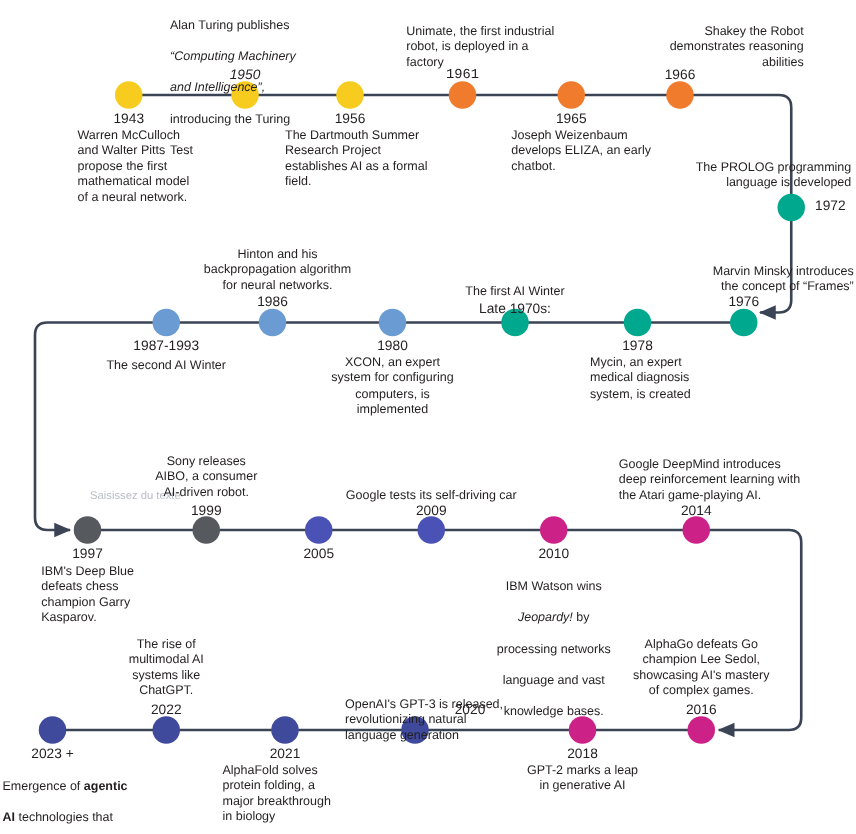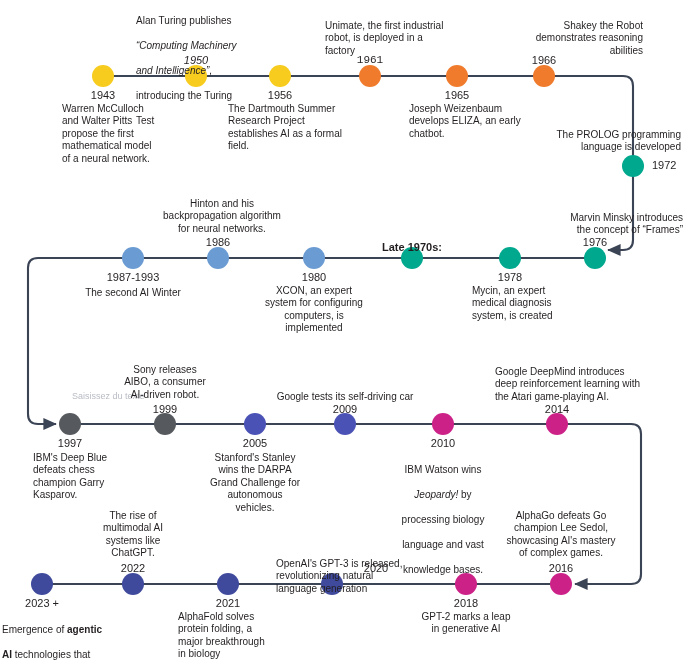--- a/index.html
+++ b/index.html
@@ -134,21 +134,22 @@
   <div class="cap" style="left:683px; top:212px; width:210px; text-align:right; transform:translateX(-100%);">Marvin Minsky introduces
 the concept of “Frames”</div>
 
   <div class="node" style="left:510px; top:258px; width:22px; height:22px; background:#00a88e;"></div>
   <div class="year" style="left:510px; top:271px;">1978</div>
   <div class="cap" style="left:472px; top:285px; width:122px; text-align:left; transform:none;">Mycin, an expert
 medical diagnosis
 system, is created</div>
 
   <div class="node" style="left:412px; top:258px; width:22px; height:22px; background:#00a88e;"></div>
-  <div class="year" style="left:412px; top:241px; font-weight:bold;">Late 1970s:</div>
+  <div class="cap" style="left:412px; top:228px; width:160px;">The first AI Winter</div>
+  <div class="year" style="left:412px; top:241px; font-weight:normal;">Late 1970s:</div>
 
   <div class="node" style="left:314px; top:258px; width:22px; height:22px; background:#6a9bd2;"></div>
   <div class="year" style="left:314px; top:271px;">1980</div>
   <div class="cap" style="left:314px; top:285px; width:140px;">XCON, an expert
 system for configuring
 computers, is
 implemented</div>
 
   <div class="node" style="left:218px; top:258px; width:22px; height:22px; background:#6a9bd2;"></div>
   <div class="year" style="left:218px; top:236px;">1986</div>
@@ -168,36 +169,31 @@
 Kasparov.</div>
 
   <div class="node" style="left:165px; top:424px; width:22px; height:22px; background:#565a5e;"></div>
   <div class="year" style="left:165px; top:403px;">1999</div>
   <div class="cap" style="left:165px; top:364px; width:140px;">Sony releases
 AIBO, a consumer
 AI-driven robot.</div>
 
   <div class="node" style="left:255px; top:424px; width:22px; height:22px; background:#4a52b5;"></div>
   <div class="year" style="left:255px; top:437px;">2005</div>
-  <div class="cap" style="left:255px; top:452px; width:130px;">Stanford's Stanley
-wins the DARPA
-Grand Challenge for
-autonomous
-vehicles.</div>
 
   <div class="node" style="left:345px; top:424px; width:22px; height:22px; background:#4a52b5;"></div>
   <div class="year" style="left:345px; top:403px;">2009</div>
   <div class="cap" style="left:345px; top:391px; width:200px;">Google tests its self-driving car</div>
 
   <div class="node" style="left:443px; top:424px; width:22px; height:22px; background:#cc2288;"></div>
   <div class="year" style="left:443px; top:437px;">2010</div>
   <div class="cap" style="left:443px; top:452px; width:118px;">
     <span>IBM Watson wins</span><br>
     <i>Jeopardy!</i><span> by</span><br>
-    <span>processing biology</span><br>
+    <span>processing networks</span><br>
     <span>language and vast</span><br>
     <span>knowledge bases.</span>
   </div>
 
   <div class="node" style="left:557px; top:424px; width:22px; height:22px; background:#cc2288;"></div>
   <div class="year" style="left:557px; top:403px;">2014</div>
   <div class="cap" style="left:495px; top:366px; width:190px; text-align:left; transform:none;">Google DeepMind introduces
 deep reinforcement learning with
 the Atari game-playing AI.</div>
 

